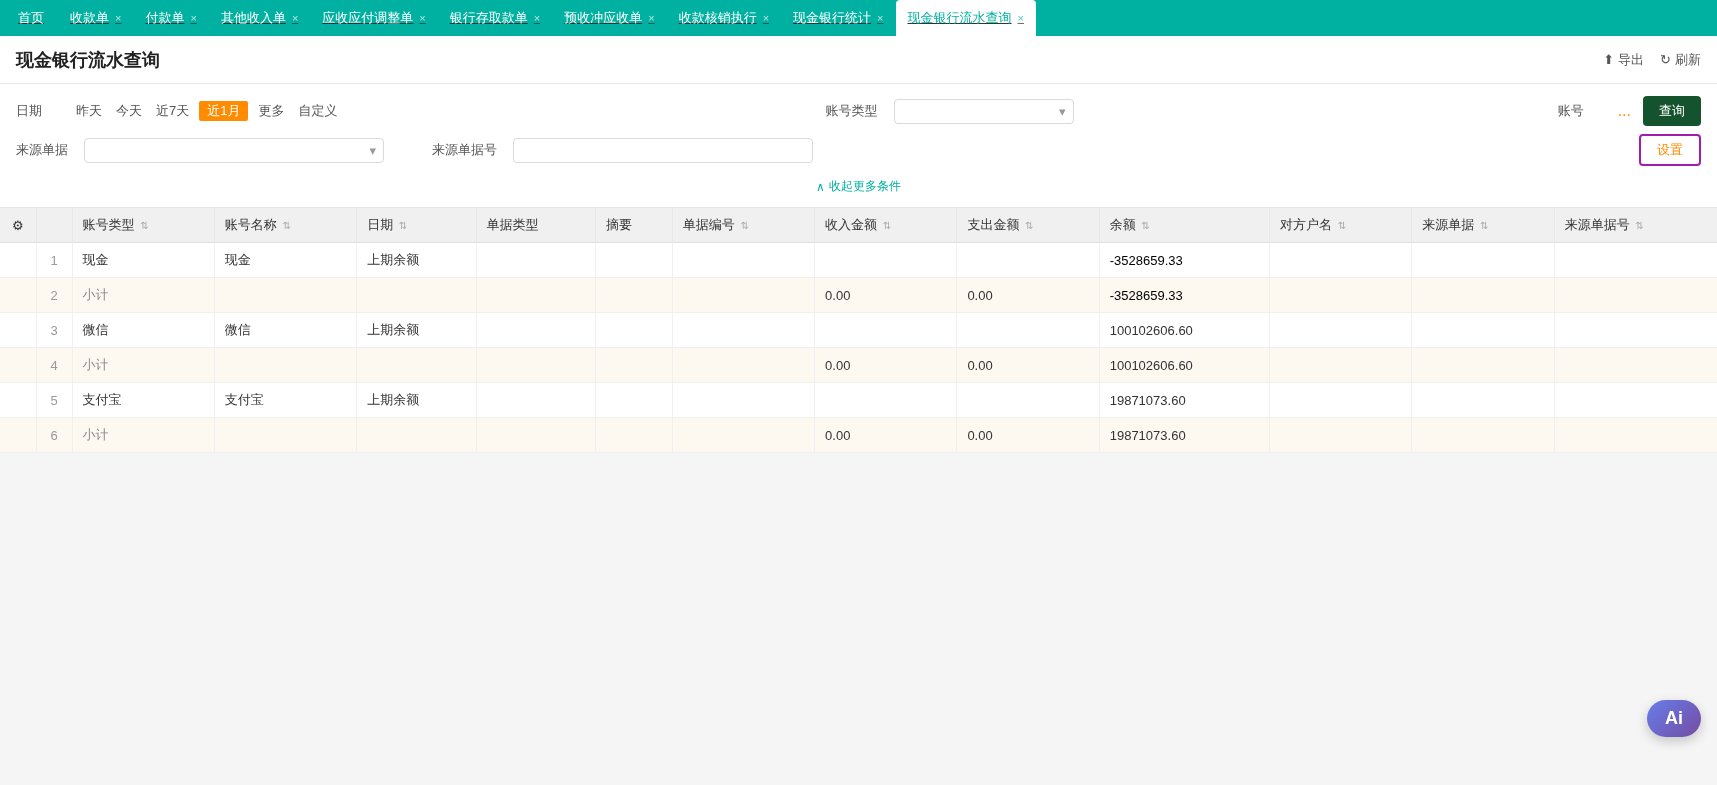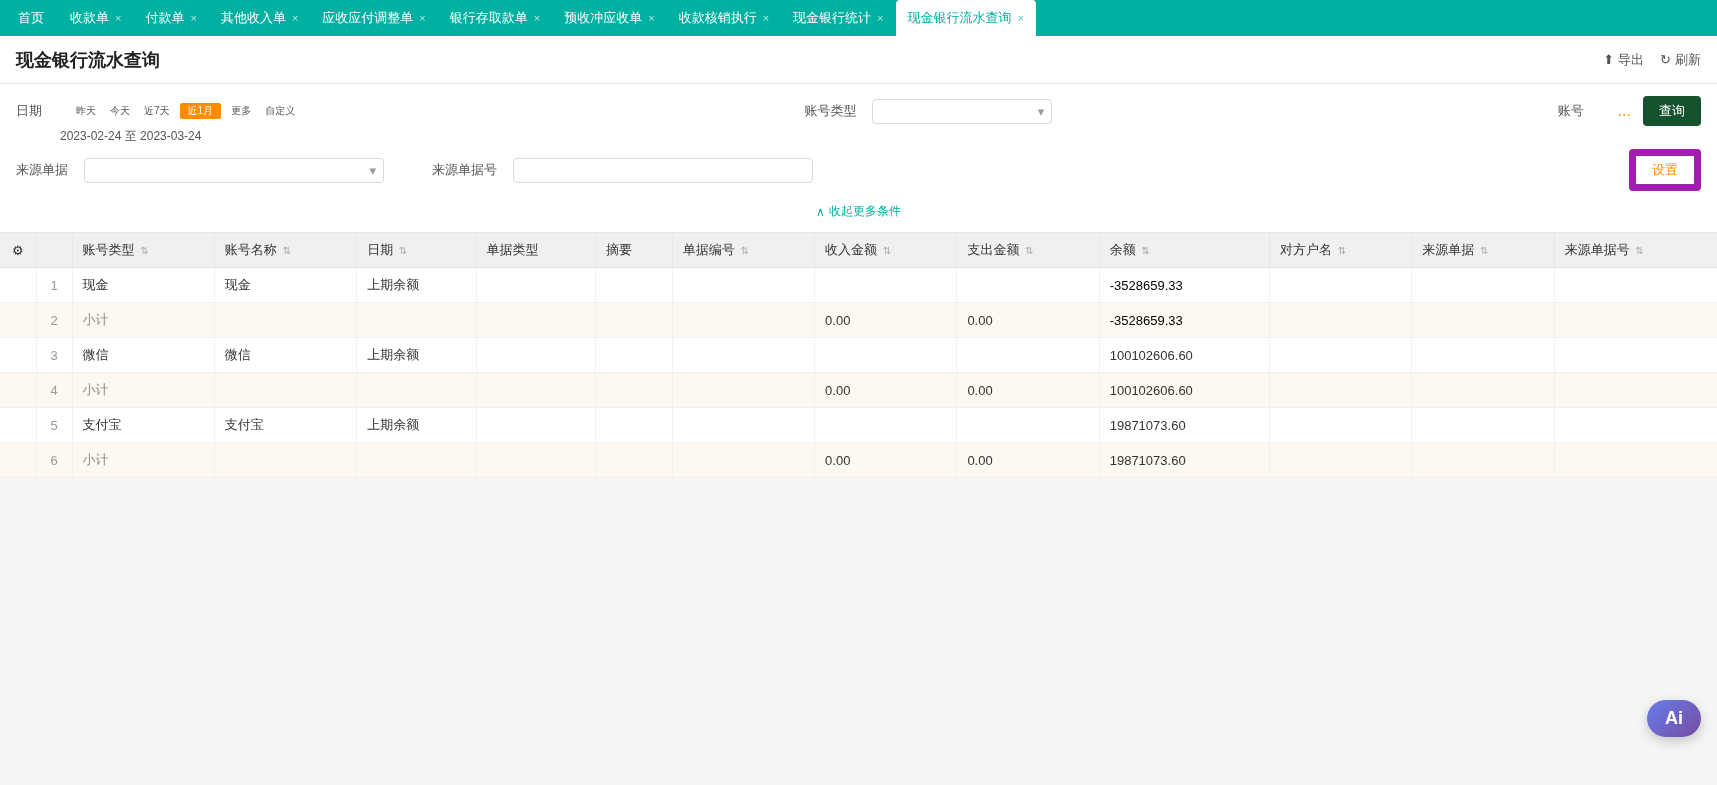--- a/index.html
+++ b/index.html
@@ -6,20 +6,21 @@
     body { font-family: 'Microsoft YaHei', Arial, sans-serif; font-size: 13px; background: #f5f5f5; color: #333; }
 
     
     .top-nav {
       background: #00b0a0;
       display: flex;
       align-items: center;
       height: 36px;
       padding: 0 4px;
       overflow: hidden;
+      text-decoration: underline;
     }
     .nav-item {
       color: #fff;
       padding: 0 12px;
       height: 36px;
       display: flex;
       align-items: center;
       cursor: pointer;
       white-space: nowrap;
       font-size: 13px;
@@ -96,21 +97,21 @@
     .date-options {
       display: flex;
       align-items: center;
       gap: 6px;
     }
     .date-opt {
       cursor: pointer;
       color: #555;
       padding: 1px 4px;
       border-radius: 3px;
-      font-size: 10px;
+      font-size: 13px;
     }
     .date-opt.active {
       background: #ff8c00;
       color: #fff;
       border-radius: 2px;
       padding: 1px 8px;
     }
     .date-range {
       color: #555;
       font-size: 12px;
@@ -161,21 +162,21 @@
       border: none;
       border-radius: 4px;
       padding: 6px 16px;
       cursor: pointer;
       font-size: 13px;
       white-space: nowrap;
     }
     .settings-btn {
       background: #fff;
       color: #ff8c00;
-      border: 7px solid #a21caf;
+      border: 2px solid #a21caf;
       border-radius: 4px;
       padding: 5px 16px;
       cursor: pointer;
       font-size: 13px;
       white-space: nowrap;
     }
     .collapse-bar {
       text-align: center;
       padding: 4px 0;
       color: #00b0a0;
@@ -326,23 +327,20 @@
           </select>
         </div>
         <span style="flex:1;"></span>
         <span class="filter-label">账号</span>
         <span class="dots-btn">...</span>
         <div style="display:flex; gap:6px;">
           <button class="query-btn">查询</button>
         </div>
       </div>
 
-      <div style="margin-left:40px; margin-top:-6px; margin-bottom:4px;">
-        <span class="date-range">2023-02-24 至 2023-03-24</span>
-      </div>
 
       <div class="filter-row">
         <span class="filter-label">来源单据</span>
         <div class="select-wrapper" style="min-width:300px;">
           <select class="filter-select" style="min-width:300px;">
             <option value=""></option>
           </select>
         </div>
         <span style="margin-left:32px;"></span>
         <span class="filter-label">来源单据号</span>

